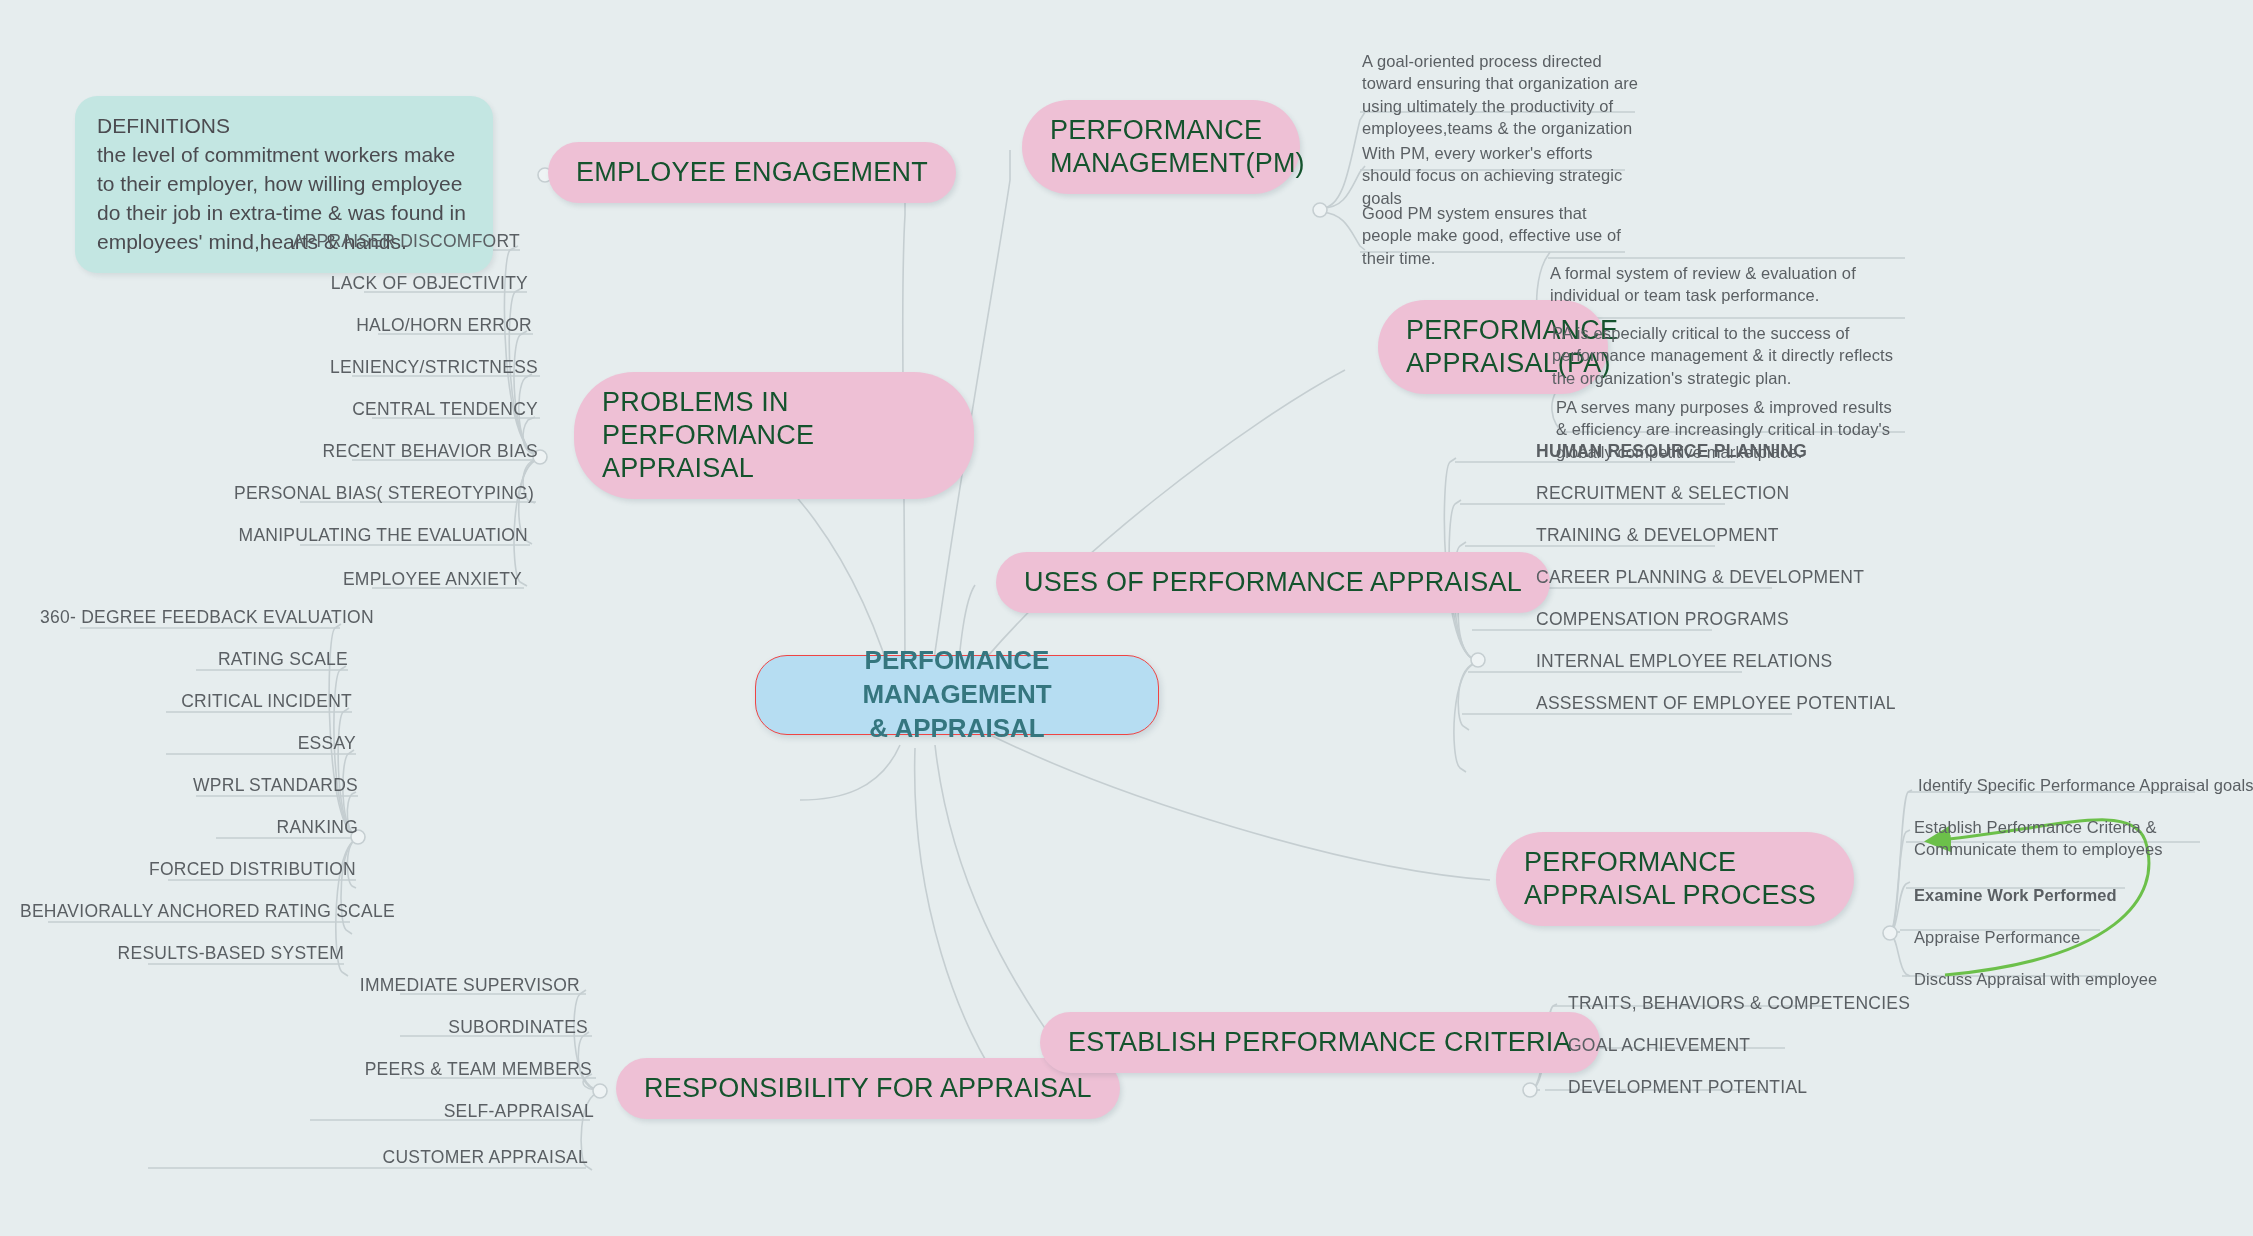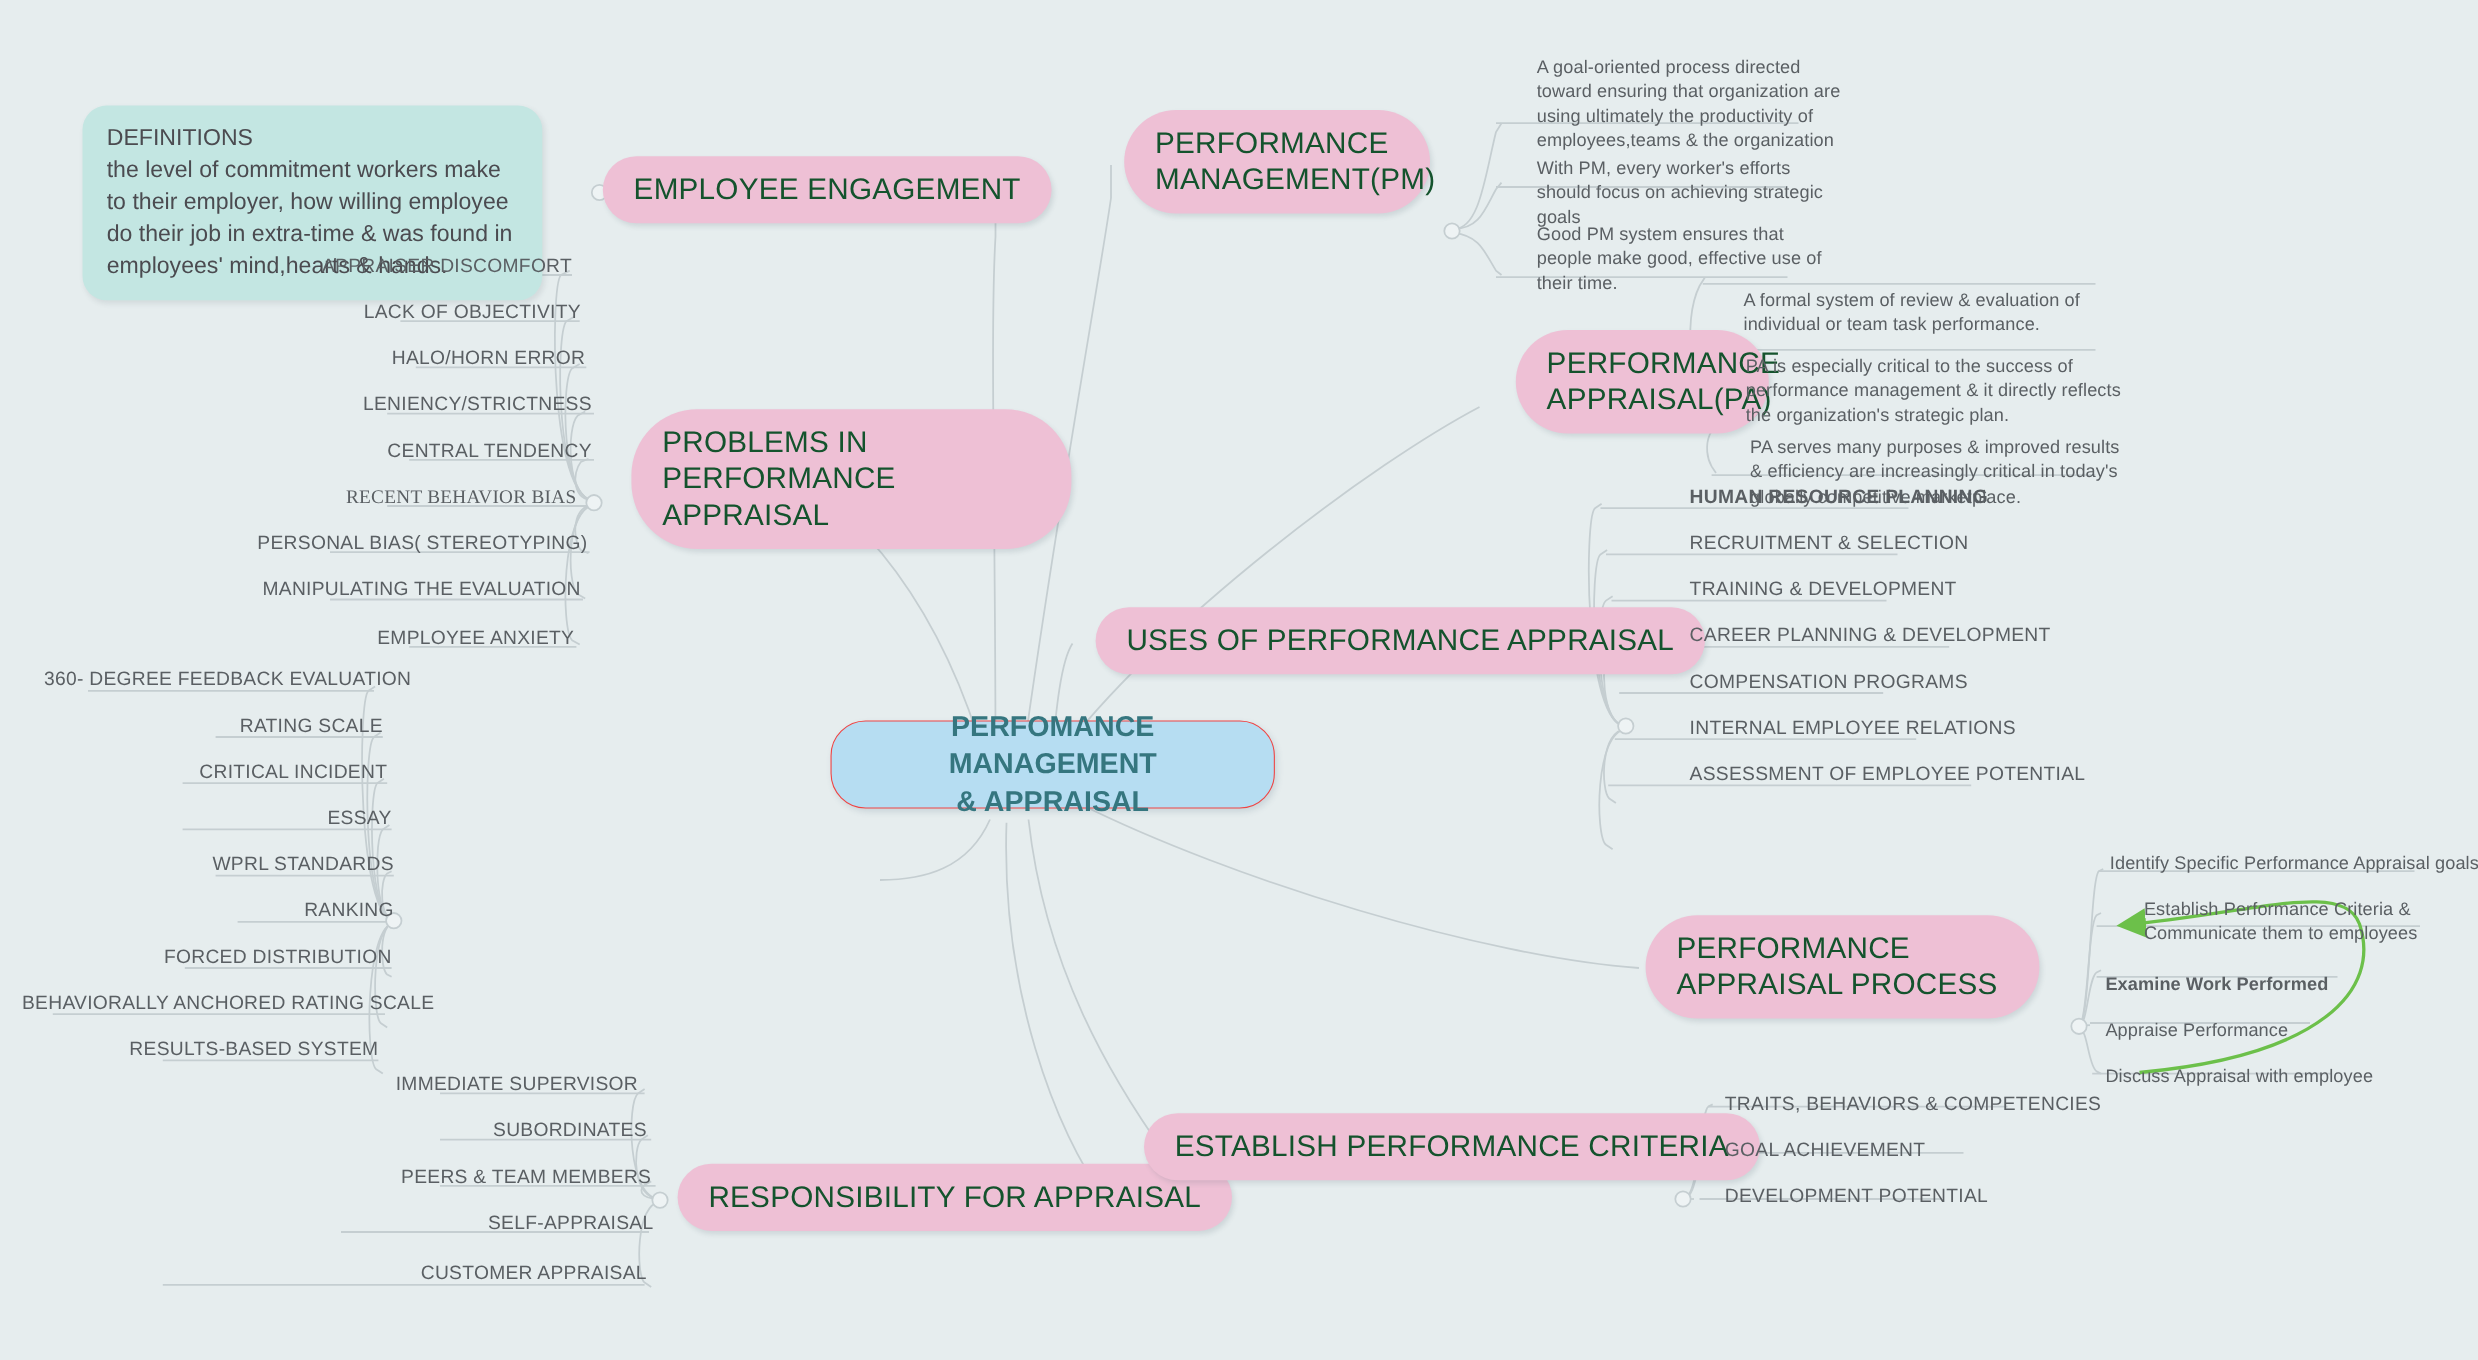--- a/index.html
+++ b/index.html
@@ -72,21 +72,20 @@
     letter-spacing: 0.25px;
     white-space: nowrap;
     line-height: 1.35;
   }
   .leaf.small {
     font-size: 16.5px;
     letter-spacing: 0.1px;
   }
   .leaf.wrap {
     white-space: normal;
-    margin-left: 35px;
   }
   .leaf.right { text-align: left; }
   .leaf.leftal { text-align: right; }
 </style>
 </head>
 <body>
 
 <div id="canvas">
 
   <svg id="links" viewBox="0 0 2253 1236">
@@ -277,21 +276,21 @@
 
   <div class="leaf small wrap right" style="left:1550px; top:262px; width:356px;">A formal system of review &amp; evaluation of individual or team task performance.</div>
   <div class="leaf small wrap right" style="left:1552px; top:322px; width:348px;">PA is especially critical to the success of performance management &amp; it directly reflects the organization's strategic plan.</div>
   <div class="leaf small wrap right" style="left:1556px; top:396px; width:348px;">PA serves many purposes &amp; improved results &amp; efficiency are increasingly critical in today's globally competitive marketplace.</div>
 
   <div class="leaf leftal" style="left:240px; top:230px; width:280px;">APPRAISER DISCOMFORT</div>
   <div class="leaf leftal" style="left:250px; top:272px; width:278px;">LACK OF OBJECTIVITY</div>
   <div class="leaf leftal" style="left:260px; top:314px; width:272px;">HALO/HORN ERROR</div>
   <div class="leaf leftal" style="left:250px; top:356px; width:288px;">LENIENCY/STRICTNESS</div>
   <div class="leaf leftal" style="left:260px; top:398px; width:278px;">CENTRAL TENDENCY</div>
-  <div class="leaf leftal" style="left:236px; top:440px; width:288px;font-family:Liberation Serif, serif;">RECENT BEHAVIOR BIAS</div>
+  <div class="leaf leftal" style="left:250px; top:440px; width:288px;">RECENT BEHAVIOR BIAS</div>
   <div class="leaf leftal" style="left:214px; top:482px; width:320px;">PERSONAL BIAS( STEREOTYPING)</div>
   <div class="leaf leftal" style="left:212px; top:524px; width:316px;">MANIPULATING THE EVALUATION</div>
   <div class="leaf leftal" style="left:272px; top:568px; width:250px;">EMPLOYEE ANXIETY</div>
 
   <div class="leaf right" style="left:1536px; top:440px;font-weight:bold;">HUMAN RESOURCE PLANNING</div>
   <div class="leaf right" style="left:1536px; top:482px;">RECRUITMENT &amp; SELECTION</div>
   <div class="leaf right" style="left:1536px; top:524px;">TRAINING &amp; DEVELOPMENT</div>
   <div class="leaf right" style="left:1536px; top:566px;">CAREER PLANNING &amp; DEVELOPMENT</div>
   <div class="leaf right" style="left:1536px; top:608px;">COMPENSATION PROGRAMS</div>
   <div class="leaf right" style="left:1536px; top:650px;">INTERNAL EMPLOYEE RELATIONS</div>

